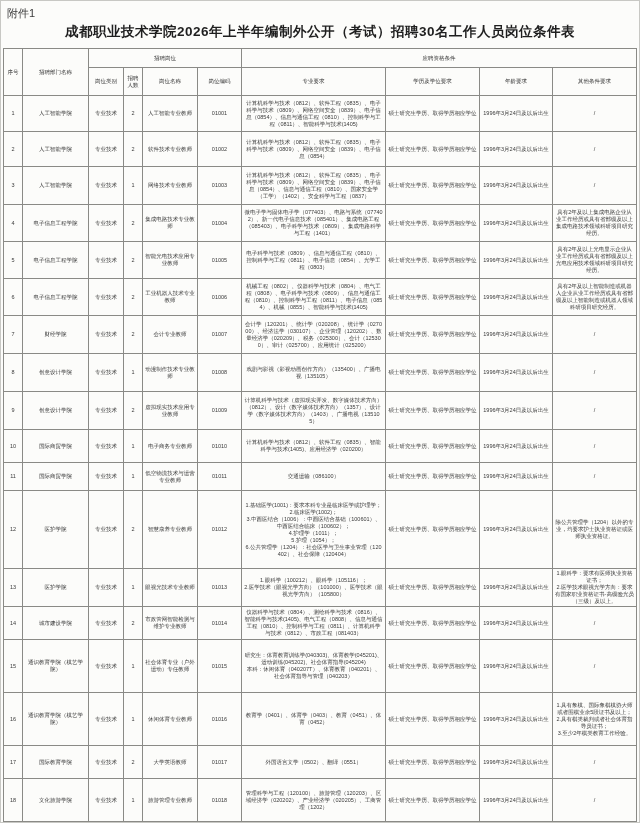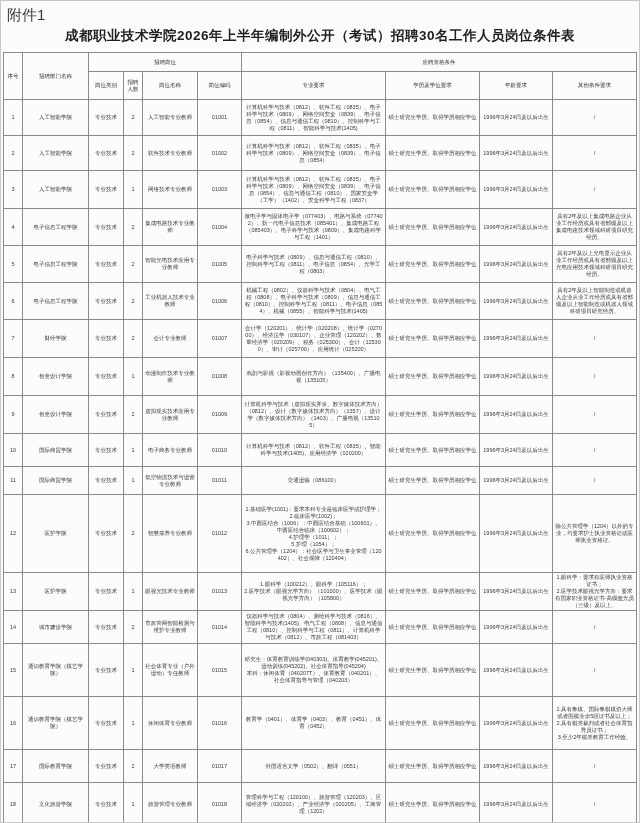--- a/index.html
+++ b/index.html
@@ -11,21 +11,21 @@
     -webkit-font-smoothing:antialiased;
   }
   .page{
     box-sizing:border-box;
     width:640px;height:823px;
     background:#fcfcfa;
     border:1px solid #c8c8c4;
     overflow:hidden;
   }
   .attachment{
-    font-size:15px;
+    font-size:11px;
     margin:5px 0 1px 6px;
     color:#3a3a3a;
   }
   .title{
     text-align:center;
     font-weight:bold;
     font-size:13.5px;
     letter-spacing:0.5px;
     margin:2px 0 7px 0;
     color:#1f1f1f;

